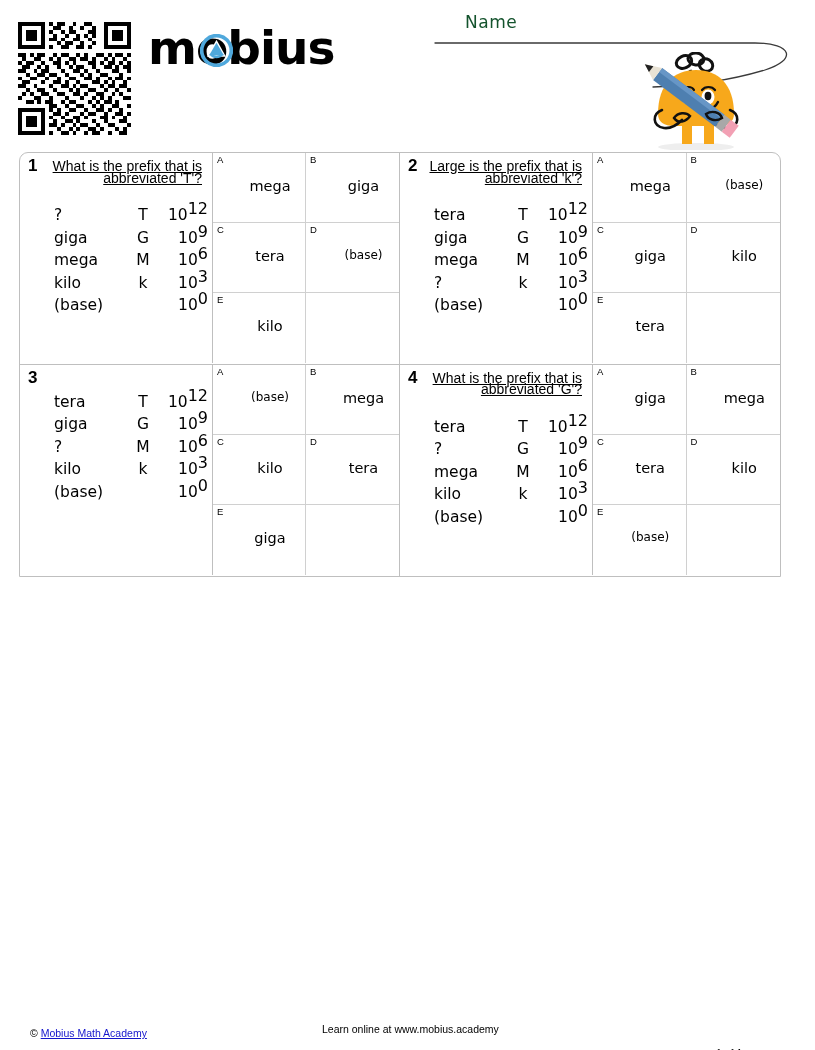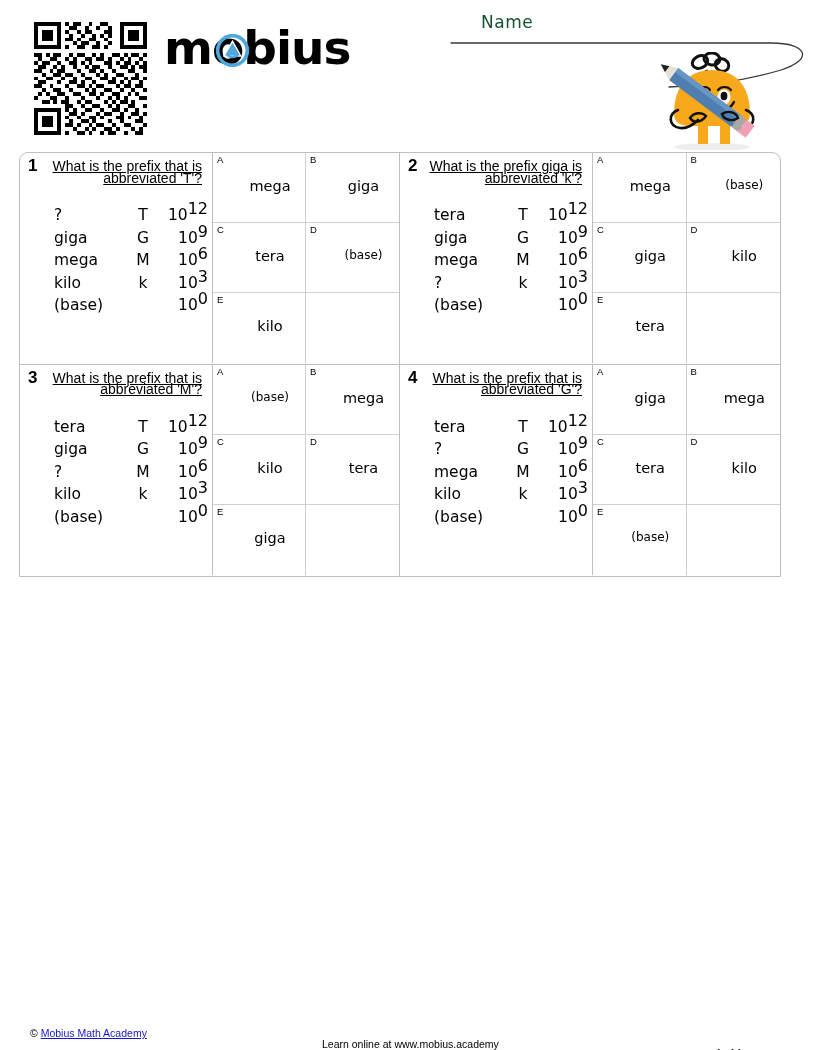--- a/index.html
+++ b/index.html
@@ -6,21 +6,21 @@
   html, body {
     margin: 0; padding: 0;
     width: 815px; height: 1050px;
     background: #ffffff;
     font-family: "DejaVu Sans", "Liberation Sans", sans-serif;
     color: #000000;
   }
   .page { position: relative; width: 815px; height: 1050px; overflow: hidden; }
 
   
-  .header { position: absolute; left: 0; top: 0; width: 693px; height: 150px; margin-left: 16px; }
+  .header { position: absolute; left: 0; top: 0; width: 693px; height: 150px; }
 
   .qr { position: absolute; left: 18px; top: 22px; width: 113px; height: 113px; }
 
   .logo-wrap { position: absolute; left: 148px; top: 24px; width: 500px; height: 120px; }
   .logo { position: relative; height: 48px; }
   .logo-text {
     font-family: "DejaVu Sans", "Liberation Sans", sans-serif;
     font-weight: bold; font-size: 47px; letter-spacing: -1px;
     line-height: 48px; color: #000; display: inline-block;
   }
@@ -118,21 +118,21 @@
   .ans.empty { background: #fff; }
 
   
   .footer {
     position: absolute; left: 0; top: 1022px; width: 751px; height: 28px;
     font-family: "Liberation Sans", "DejaVu Sans", sans-serif;
     font-size: 10.5px; color: #000;
   }
   .f-left { position: absolute; left: 30px; top: 5px; }
   .f-left a { color: #1414cc; text-decoration: underline; }
-  .f-center { position: absolute; left: 322px; top: 16px; }
+  .f-center { position: absolute; left: 322px; top: 1px; }
   .f-right { position: absolute; left: 716px; top: 5px; margin-top: 20px; }
 </style>
 </head>
 <body>
 
 <div class="page">
 
   <div class="header">
 
     <svg class="qr" viewBox="0 0 29 29" shape-rendering="crispEdges">
@@ -479,21 +479,21 @@
       <div class="ans last-row">
         <span class="ans-letter">E</span>
         <span class="ans-text">kilo</span>
       </div>
       <div class="ans empty last-col last-row"></div>
     </div>
 
     <div class="qcell col2 row1">
       <div class="prompt-cell">
         <div class="qnum">2</div>
-        <div class="qtext">What is the prefix giga is abbreviated 'k'?</div>
+        <div class="qtext">Large is the prefix that is abbreviated 'k'?</div>
         <table class="unit-table">
           <tbody>
               <tr>
             <td class="u-name">tera</td>
             <td class="u-sym">T</td>
             <td class="u-pow"><span>10</span><sup>12</sup></td>
           </tr>
           <tr>
             <td class="u-name">giga</td>
             <td class="u-sym">G</td>
@@ -536,21 +536,20 @@
       <div class="ans last-row">
         <span class="ans-letter">E</span>
         <span class="ans-text">tera</span>
       </div>
       <div class="ans empty last-col last-row"></div>
     </div>
 
     <div class="qcell col1 row2">
       <div class="prompt-cell">
         <div class="qnum">3</div>
-        <div class="qtext">What is the prefix that is abbreviated 'M'?</div>
         <table class="unit-table">
           <tbody>
               <tr>
             <td class="u-name">tera</td>
             <td class="u-sym">T</td>
             <td class="u-pow"><span>10</span><sup>12</sup></td>
           </tr>
           <tr>
             <td class="u-name">giga</td>
             <td class="u-sym">G</td>

